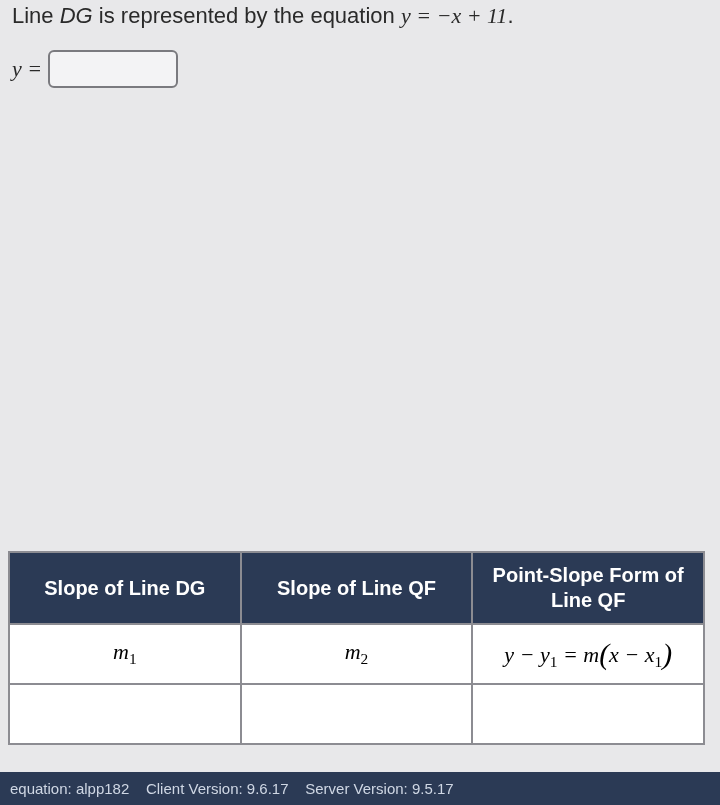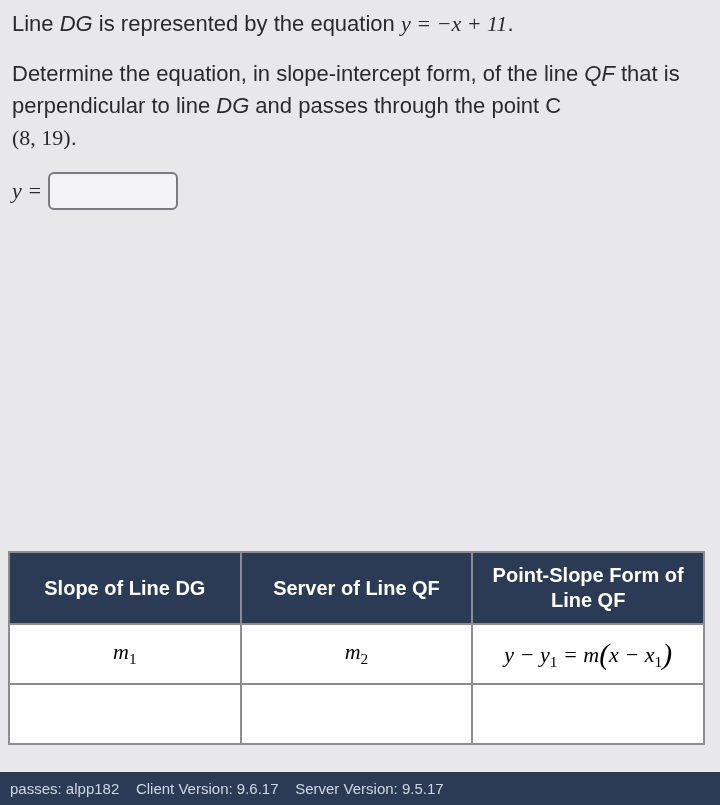--- a/index.html
+++ b/index.html
@@ -5,21 +5,21 @@
     * { box-sizing: border-box; margin: 0; padding: 0; }
     body {
       font-family: Arial, Helvetica, sans-serif;
       background: #e8e8ea;
       width: 720px;
       height: 805px;
       overflow: hidden;
       position: relative;
     }
     .content {
-      padding: 8px 12px 0 12px;
+      padding: 0 12px 0 12px;
       color: #2a2a2a;
       font-size: 22px;
       line-height: 1.45;
     }
     .para { margin-bottom: 18px; }
     .italic { font-style: italic; }
     .eq-row {
       display: flex;
       align-items: center;
       gap: 6px;
@@ -87,37 +87,33 @@
     }
   </style>
 </head>
 <body>
 
 <div class="content">
   <p class="para">
     <span>Line </span><span class="italic">DG</span><span> is represented by the equation </span><span class="italic mathserif">y = −x + 11</span><span>.</span>
   </p>
 
-  <p class="para">
-    <span>Determine the equation, in slope-intercept form, of the line </span><span class="italic">QF</span><span> that is perpendicular to line </span><span class="italic">DG</span><span> and passes through the point C</span><br>
-    <span class="mathserif">(8, 19)</span><span>.</span>
-  </p>
 
   <div class="eq-row">
     <span class="italic mathserif">y =</span>
     <span class="answer-box"></span>
   </div>
 </div>
 
 <div class="table-wrap">
   <table>
     <thead>
       <tr>
         <th>Slope of Line DG</th>
-        <th>Server of Line QF</th>
+        <th>Slope of Line QF</th>
         <th>Point-Slope Form of Line QF</th>
       </tr>
     </thead>
     <tbody>
       <tr>
         <td>
           <span>m</span><span class="sub">1</span>
         </td>
         <td>
           <span>m</span><span class="sub">2</span>
@@ -129,18 +125,18 @@
       <tr>
         <td></td>
         <td></td>
         <td></td>
       </tr>
     </tbody>
   </table>
 </div>
 
 <div class="footer">
-  <span>passes: alpp182</span>
+  <span>equation: alpp182</span>
   &nbsp;&nbsp;
   <span>Client Version: 9.6.17</span>
   &nbsp;&nbsp;
   <span>Server Version: 9.5.17</span>
 </div>
 
 </body></html>

